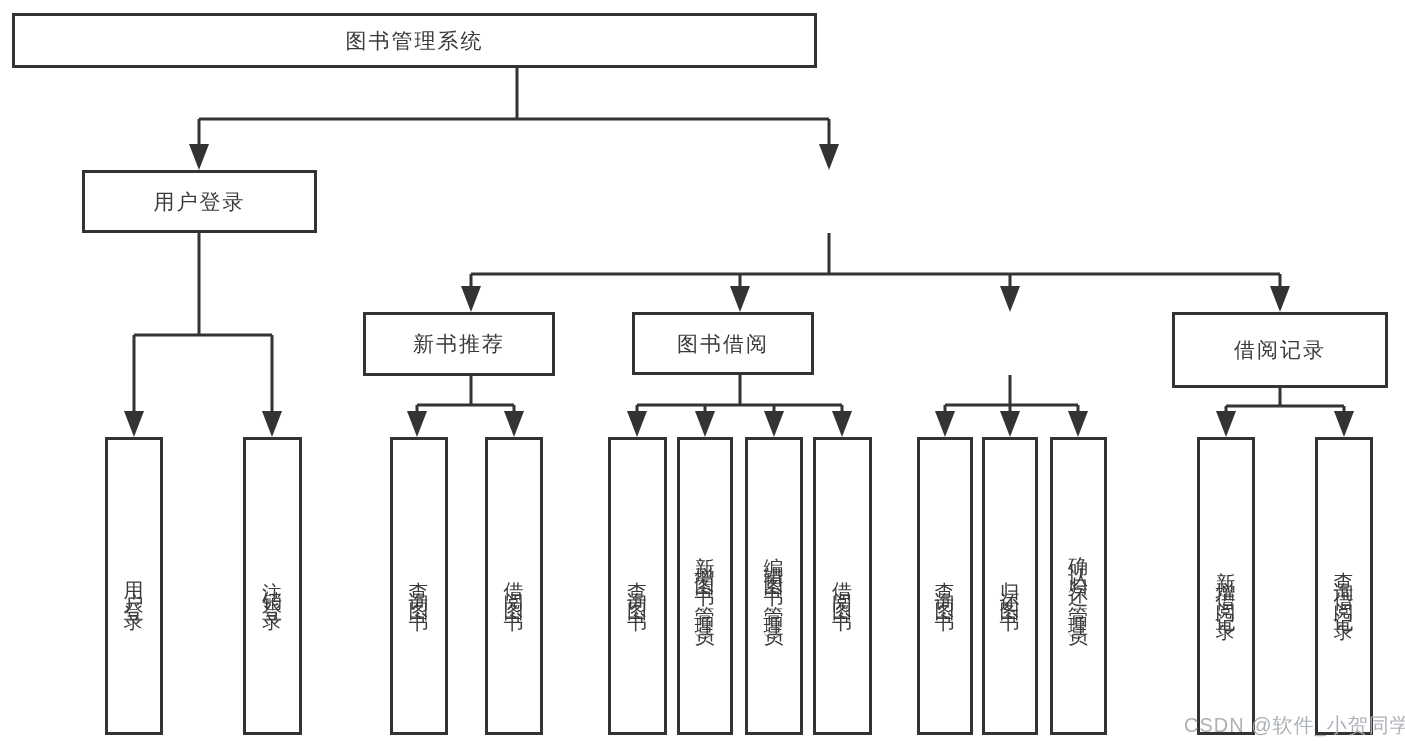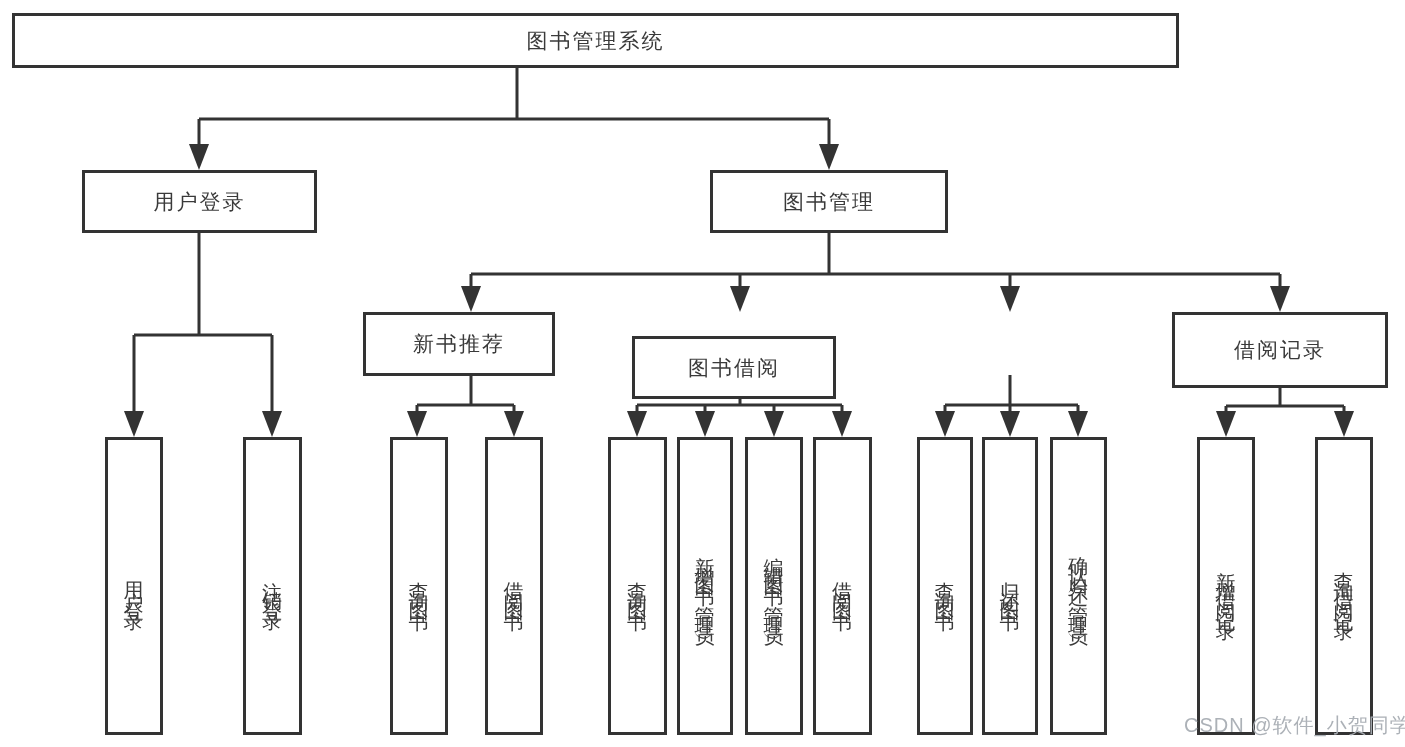--- a/index.html
+++ b/index.html
@@ -53,25 +53,25 @@
     position: absolute;
     left: 1184px;
     top: 712px;
     font-size: 20px;
     letter-spacing: 1px;
     color: rgba(168, 173, 179, 0.95);
     z-index: 5;
     white-space: nowrap;
   }
   
-  #n-root          { left: 12px;   top: 13px;  width: 1167px; height: 55px; }
+  #n-root          { left: 12px;   top: 13px;  width: 805px; height: 55px; }
   #n-user-login    { left: 82px;   top: 170px; width: 235px;  height: 63px; }
   #n-book-mgmt     { left: 710px;  top: 170px; width: 238px;  height: 63px; }
   #n-new-book      { left: 363px;  top: 312px; width: 192px;  height: 64px; }
-  #n-book-borrow   { left: 632px;  top: 312px; width: 204px;  height: 63px; margin-top: 24px; }
+  #n-book-borrow   { left: 632px;  top: 312px; width: 182px;  height: 63px; }
   #n-current-borrow{ left: 902px;  top: 312px; width: 215px;  height: 63px; }
   #n-borrow-record { left: 1172px; top: 312px; width: 216px;  height: 76px; }
 
   #l-user-login      { left: 105px;  width: 58px; }
   #l-logout          { left: 243px;  width: 59px; }
   #l-nb-query        { left: 390px;  width: 58px; }
   #l-nb-borrow       { left: 485px;  width: 58px; }
   #l-bb-query        { left: 608px;  width: 59px; }
   #l-bb-add          { left: 677px;  width: 56px; }
   #l-bb-edit         { left: 745px;  width: 58px; }
@@ -123,21 +123,20 @@
       <polygon points="1000,411 1020,411 1010,437"></polygon>
       <polygon points="1068,411 1088,411 1078,437"></polygon>
       <polygon points="1216,411 1236,411 1226,437"></polygon>
       <polygon points="1334,411 1354,411 1344,437"></polygon>
     </g>
   </svg>
 
   <div id="n-root" class="hnode">图书管理系统</div>
 
   <div id="n-user-login" class="hnode">用户登录</div>
-  <div id="n-book-mgmt" class="hnode">图书管理</div>
 
   <div id="n-new-book" class="hnode">新书推荐</div>
   <div id="n-book-borrow" class="hnode">图书借阅</div>
   <div id="n-borrow-record" class="hnode">借阅记录</div>
 
   <div id="l-user-login" class="vnode">用户登录</div>
   <div id="l-logout" class="vnode">注销登录</div>
 
   <div id="l-nb-query" class="vnode">查询图书</div>
   <div id="l-nb-borrow" class="vnode">借阅图书</div>

